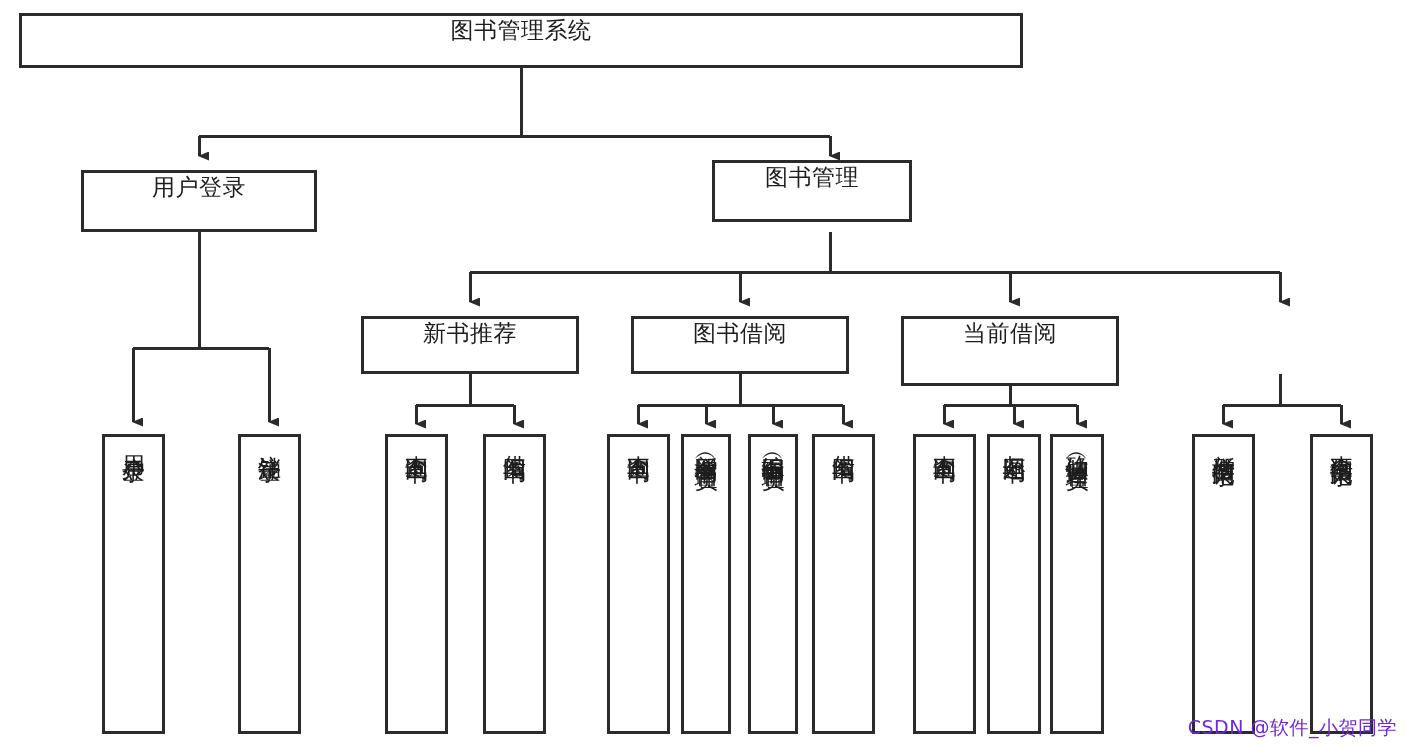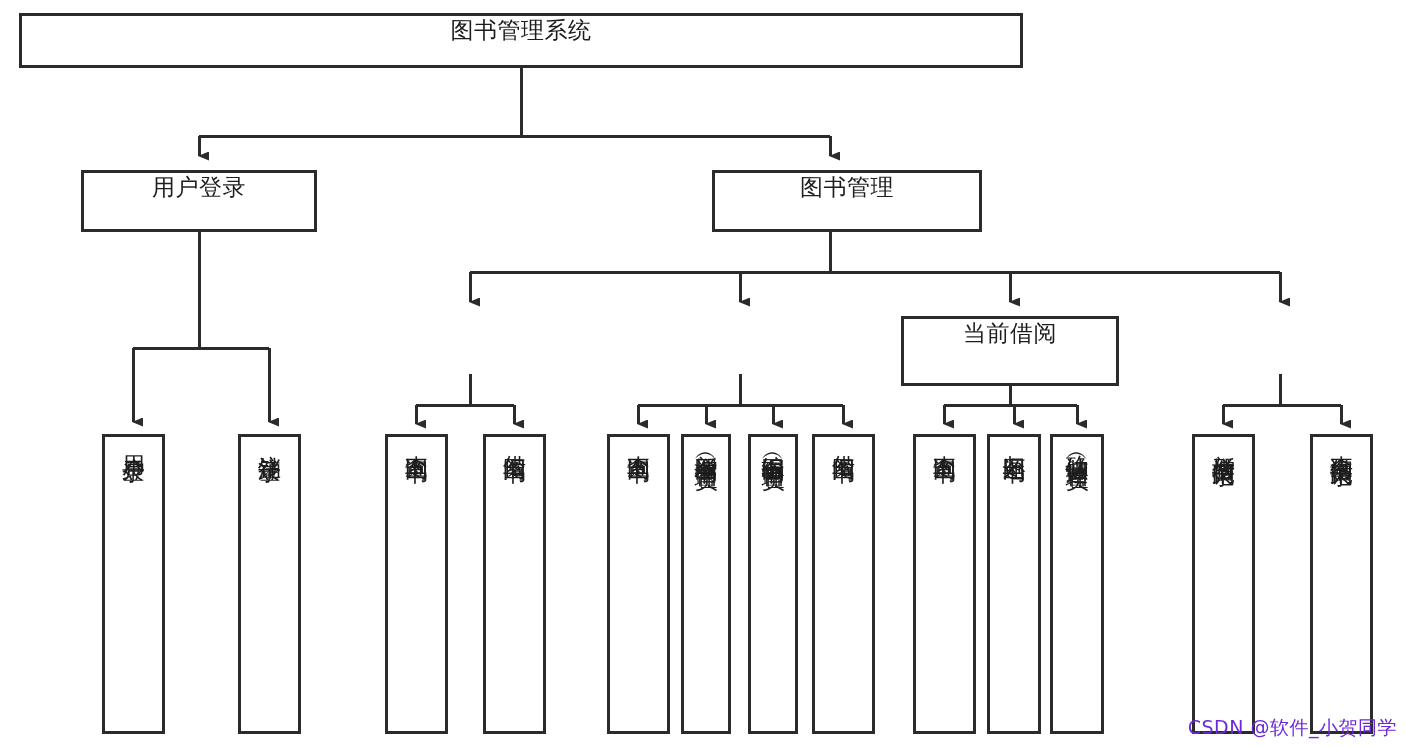--- a/index.html
+++ b/index.html
@@ -116,24 +116,30 @@
     </g>
   </svg>
 
   <div class="node-box" style="left:19px; top:13px; width:1004px; height:55px;">
     <span class="node-label">图书管理系统</span>
   </div>
 
   <div class="node-box" style="left:81px; top:170px; width:236px; height:62px;">
     <span class="node-label">用户登录</span>
   </div>
-  <div class="node-box" style="left:712px; top:170px; width:270px; height:62px;">
+  <div class="node-box" style="left:712px; top:160px; width:200px; height:62px;">
     <span class="node-label">图书管理</span>
   </div>
 
+  <div class="node-box" style="left:361px; top:316px; width:218px; height:58px;">
+    <span class="node-label">新书推荐</span>
+  </div>
+  <div class="node-box" style="left:631px; top:316px; width:218px; height:58px;">
+    <span class="node-label">图书借阅</span>
+  </div>
   <div class="node-box" style="left:901px; top:316px; width:218px; height:70px;">
     <span class="node-label">当前借阅</span>
   </div>
 
   <div class="node-box vertical" style="left:102px; top:434px; width:63px; height:300px;">
     <span class="node-label">用户登录</span>
   </div>
   <div class="node-box vertical" style="left:238px; top:434px; width:63px; height:300px;">
     <span class="node-label">注销登录</span>
   </div>

